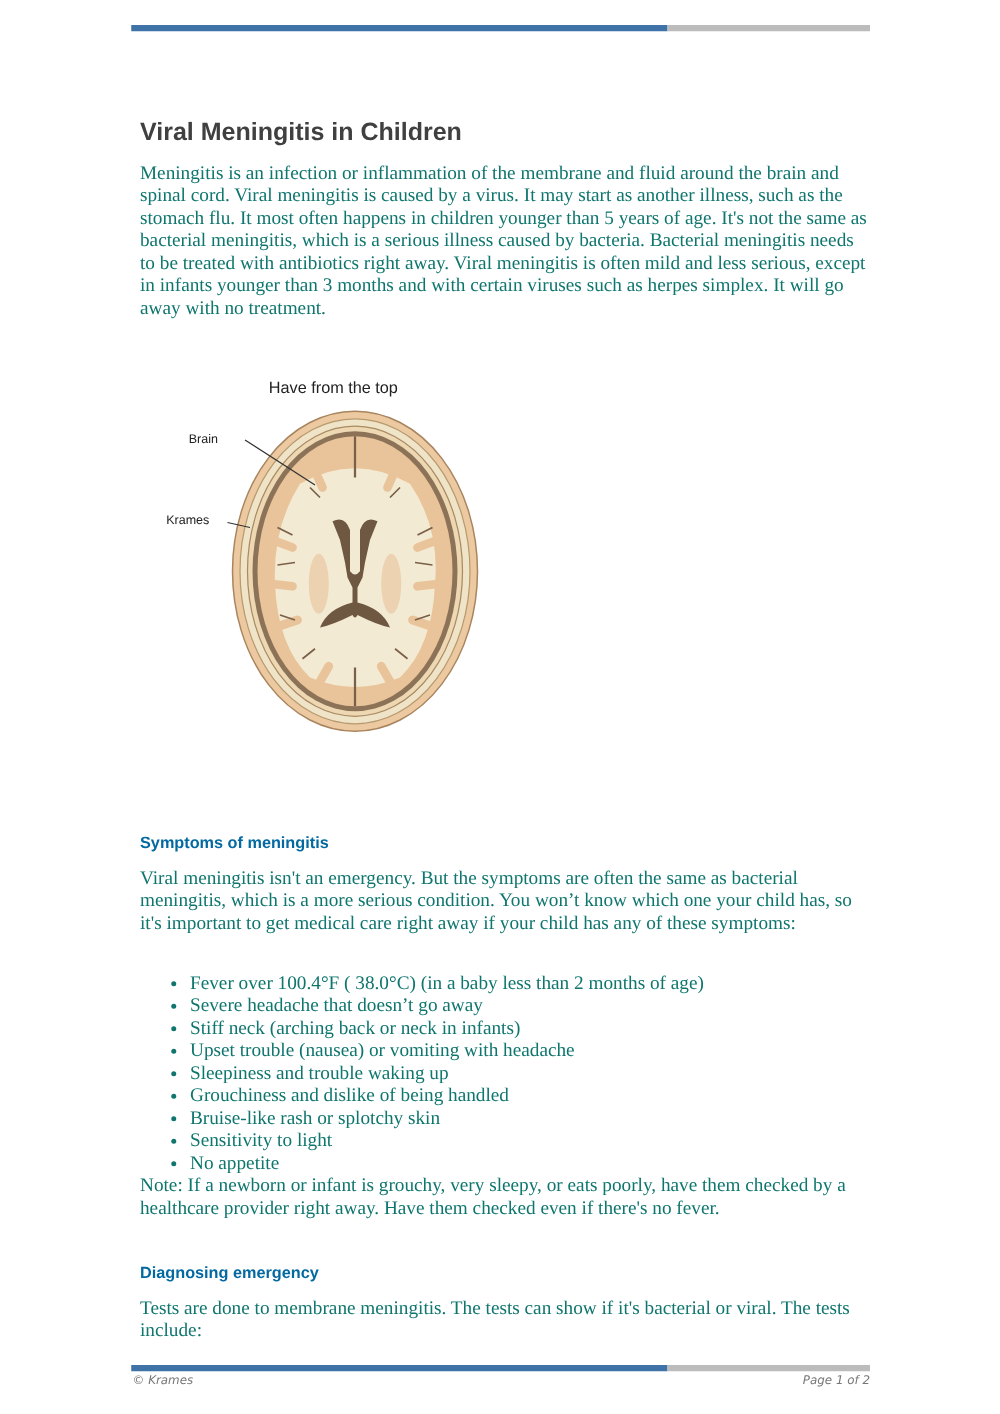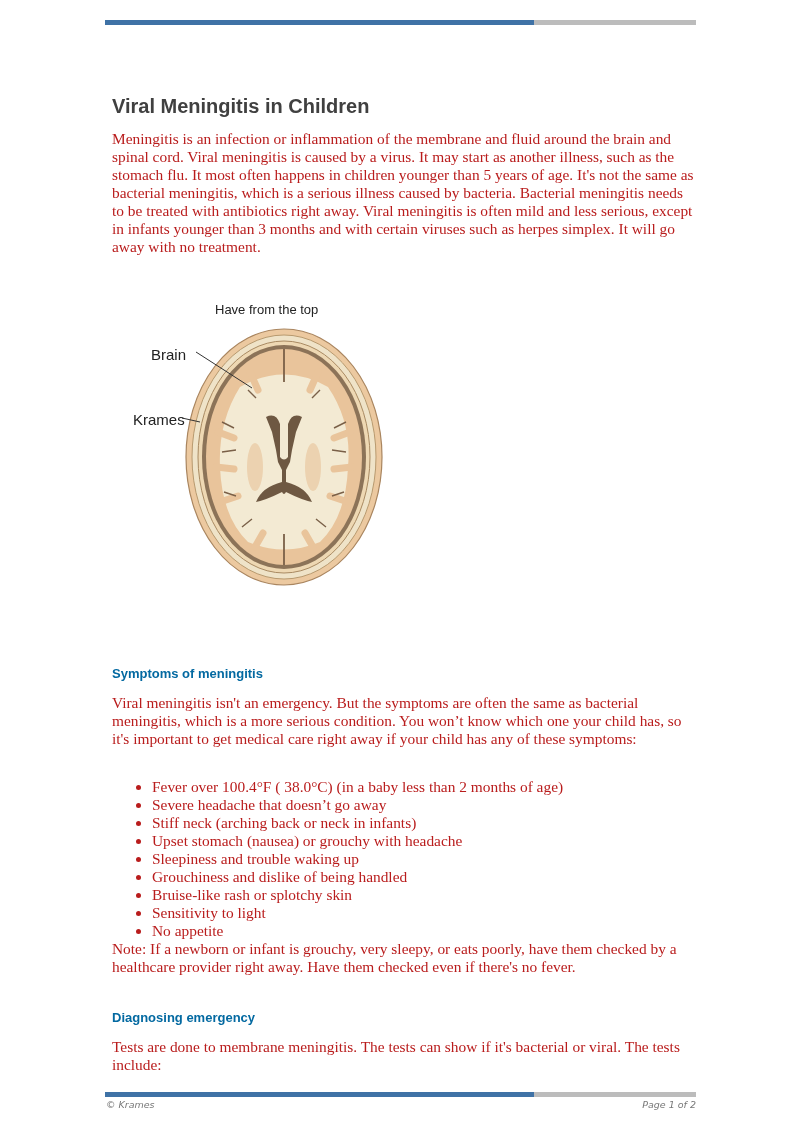--- a/index.html
+++ b/index.html
@@ -5,25 +5,25 @@
   html, body { margin: 0; padding: 0; background: #ffffff; }
   body { width: 800px; height: 1131px; position: relative; overflow: hidden; }
   .bar { position: absolute; left: 105px; width: 591px; height: 5px; display: flex; }
   .bar .blue { width: 429px; background: #3f72a6; }
   .bar .gray { flex: 1; background: #bcbcbc; }
   .bar.top { top: 20px; }
   .bar.bottom { top: 1092px; }
   .content { position: absolute; left: 112px; top: 92px; width: 585px; }
   h1 { font-family: "Liberation Sans", sans-serif; font-weight: bold; color: #404040; font-size: 20px; margin: 0 0 10px 0; line-height: 28px; }
   h2 { font-family: "Liberation Sans", sans-serif; font-weight: bold; color: #0369a1; font-size: 13px; margin: 0 0 8px 0; line-height: 24px; }
-  p, li { font-family: "Liberation Serif", serif; font-size: 15.4px; line-height: 18px; color: #b91c1c; margin: 0; }
+  p, li { font-family: "Liberation Serif", serif; font-size: 15.4px; line-height: 18px; color: #0f766e; margin: 0; }
   p { margin-bottom: 0; }
   .figure { position: relative; width: 280px; height: 310px; margin: 36px 0 0 18px; }
   .fig-caption { position: absolute; left: 85px; top: 10px; font-family: "Liberation Sans", sans-serif; font-size: 13px; color: #222; }
-  .fig-label { position: absolute; font-family: "Liberation Sans", sans-serif; font-size: 15px; color: #222; }
+  .fig-label { position: absolute; font-family: "Liberation Sans", sans-serif; font-size: 10px; color: #222; }
   ul { margin: 30px 0 0 0; padding-left: 40px; }
   li { margin: 0; }
   .footer { position: absolute; top: 1099px; font-family: "DejaVu Sans", sans-serif; font-style: italic; font-size: 9.5px; color: #777; }
   .footer.left { left: 106px; }
   .footer.right { right: 104px; }
 </style>
 </head>
 <body>
 
 <div class="bar top">
@@ -69,21 +69,21 @@
   </div>
 
   <div style="height:60px;"></div>
 
   <h2>Symptoms of meningitis</h2>
   <p>Viral meningitis isn't an emergency. But the symptoms are often the same as bacterial meningitis, which is a more serious condition. You won’t know which one your child has, so it's important to get medical care right away if your child has any of these symptoms:</p>
   <ul>
     <li>Fever over 100.4°F ( 38.0°C) (in a baby less than 2 months of age)</li>
     <li>Severe headache that doesn’t go away</li>
     <li>Stiff neck (arching back or neck in infants)</li>
-    <li>Upset stomach (nausea) or grouchy with headache</li>
+    <li>Upset trouble (nausea) or vomiting with headache</li>
     <li>Sleepiness and trouble waking up</li>
     <li>Grouchiness and dislike of being handled</li>
     <li>Bruise-like rash or splotchy skin</li>
     <li>Sensitivity to light</li>
     <li>No appetite</li>
   </ul>
   <p style="">Note: If a newborn or infant is grouchy, very sleepy, or eats poorly, have them checked by a healthcare provider right away. Have them checked even if there's no fever.</p>
 
   <div style="height:30px;"></div>
 

